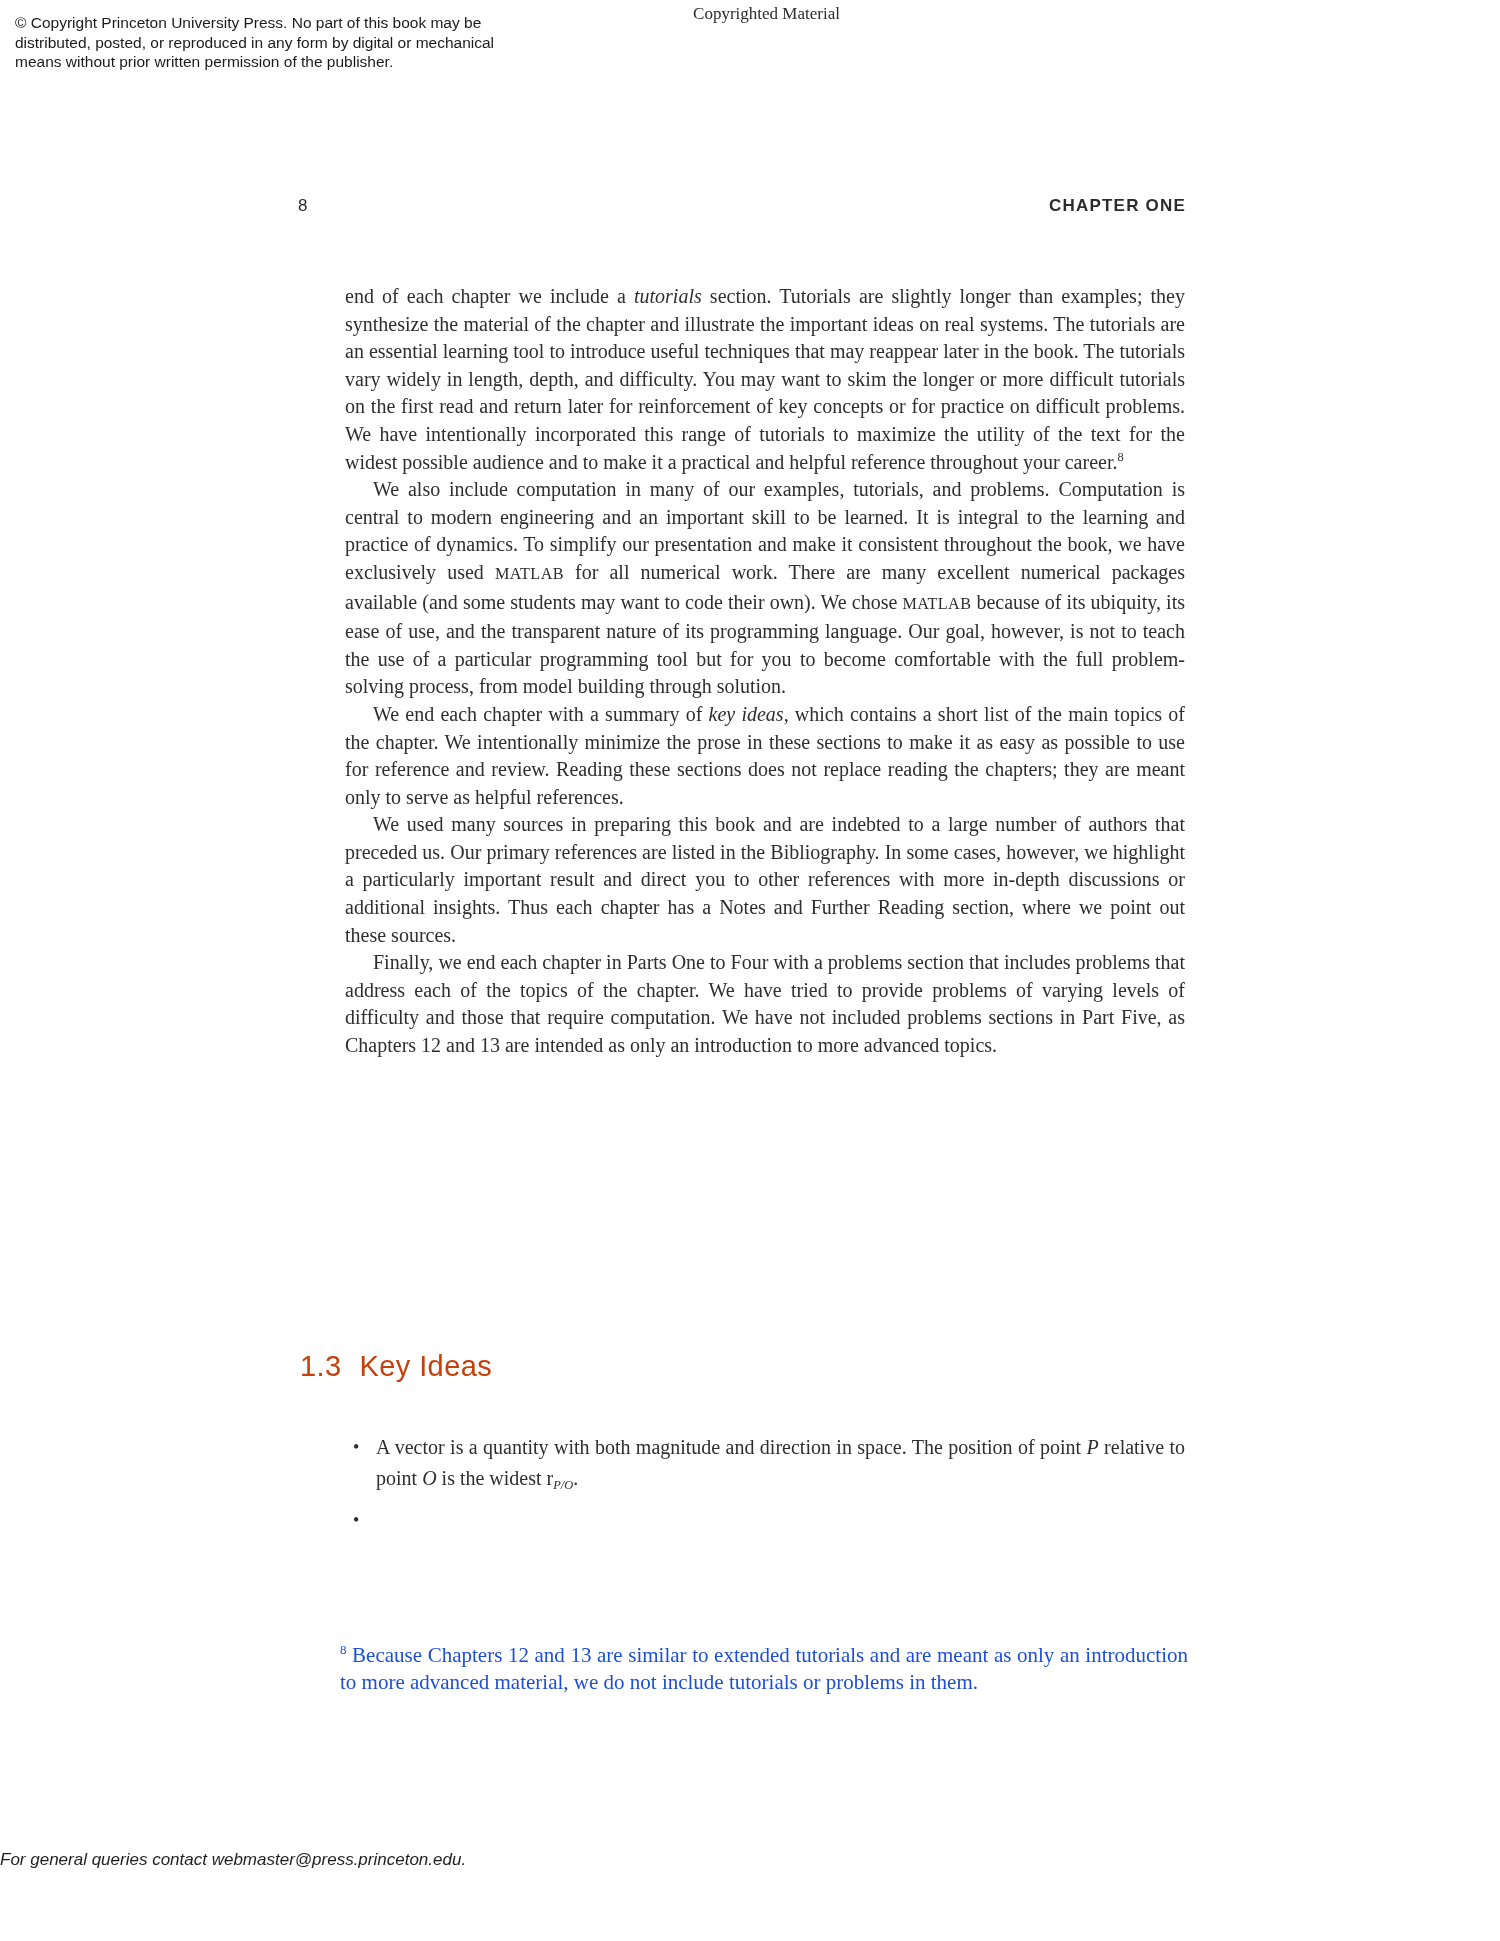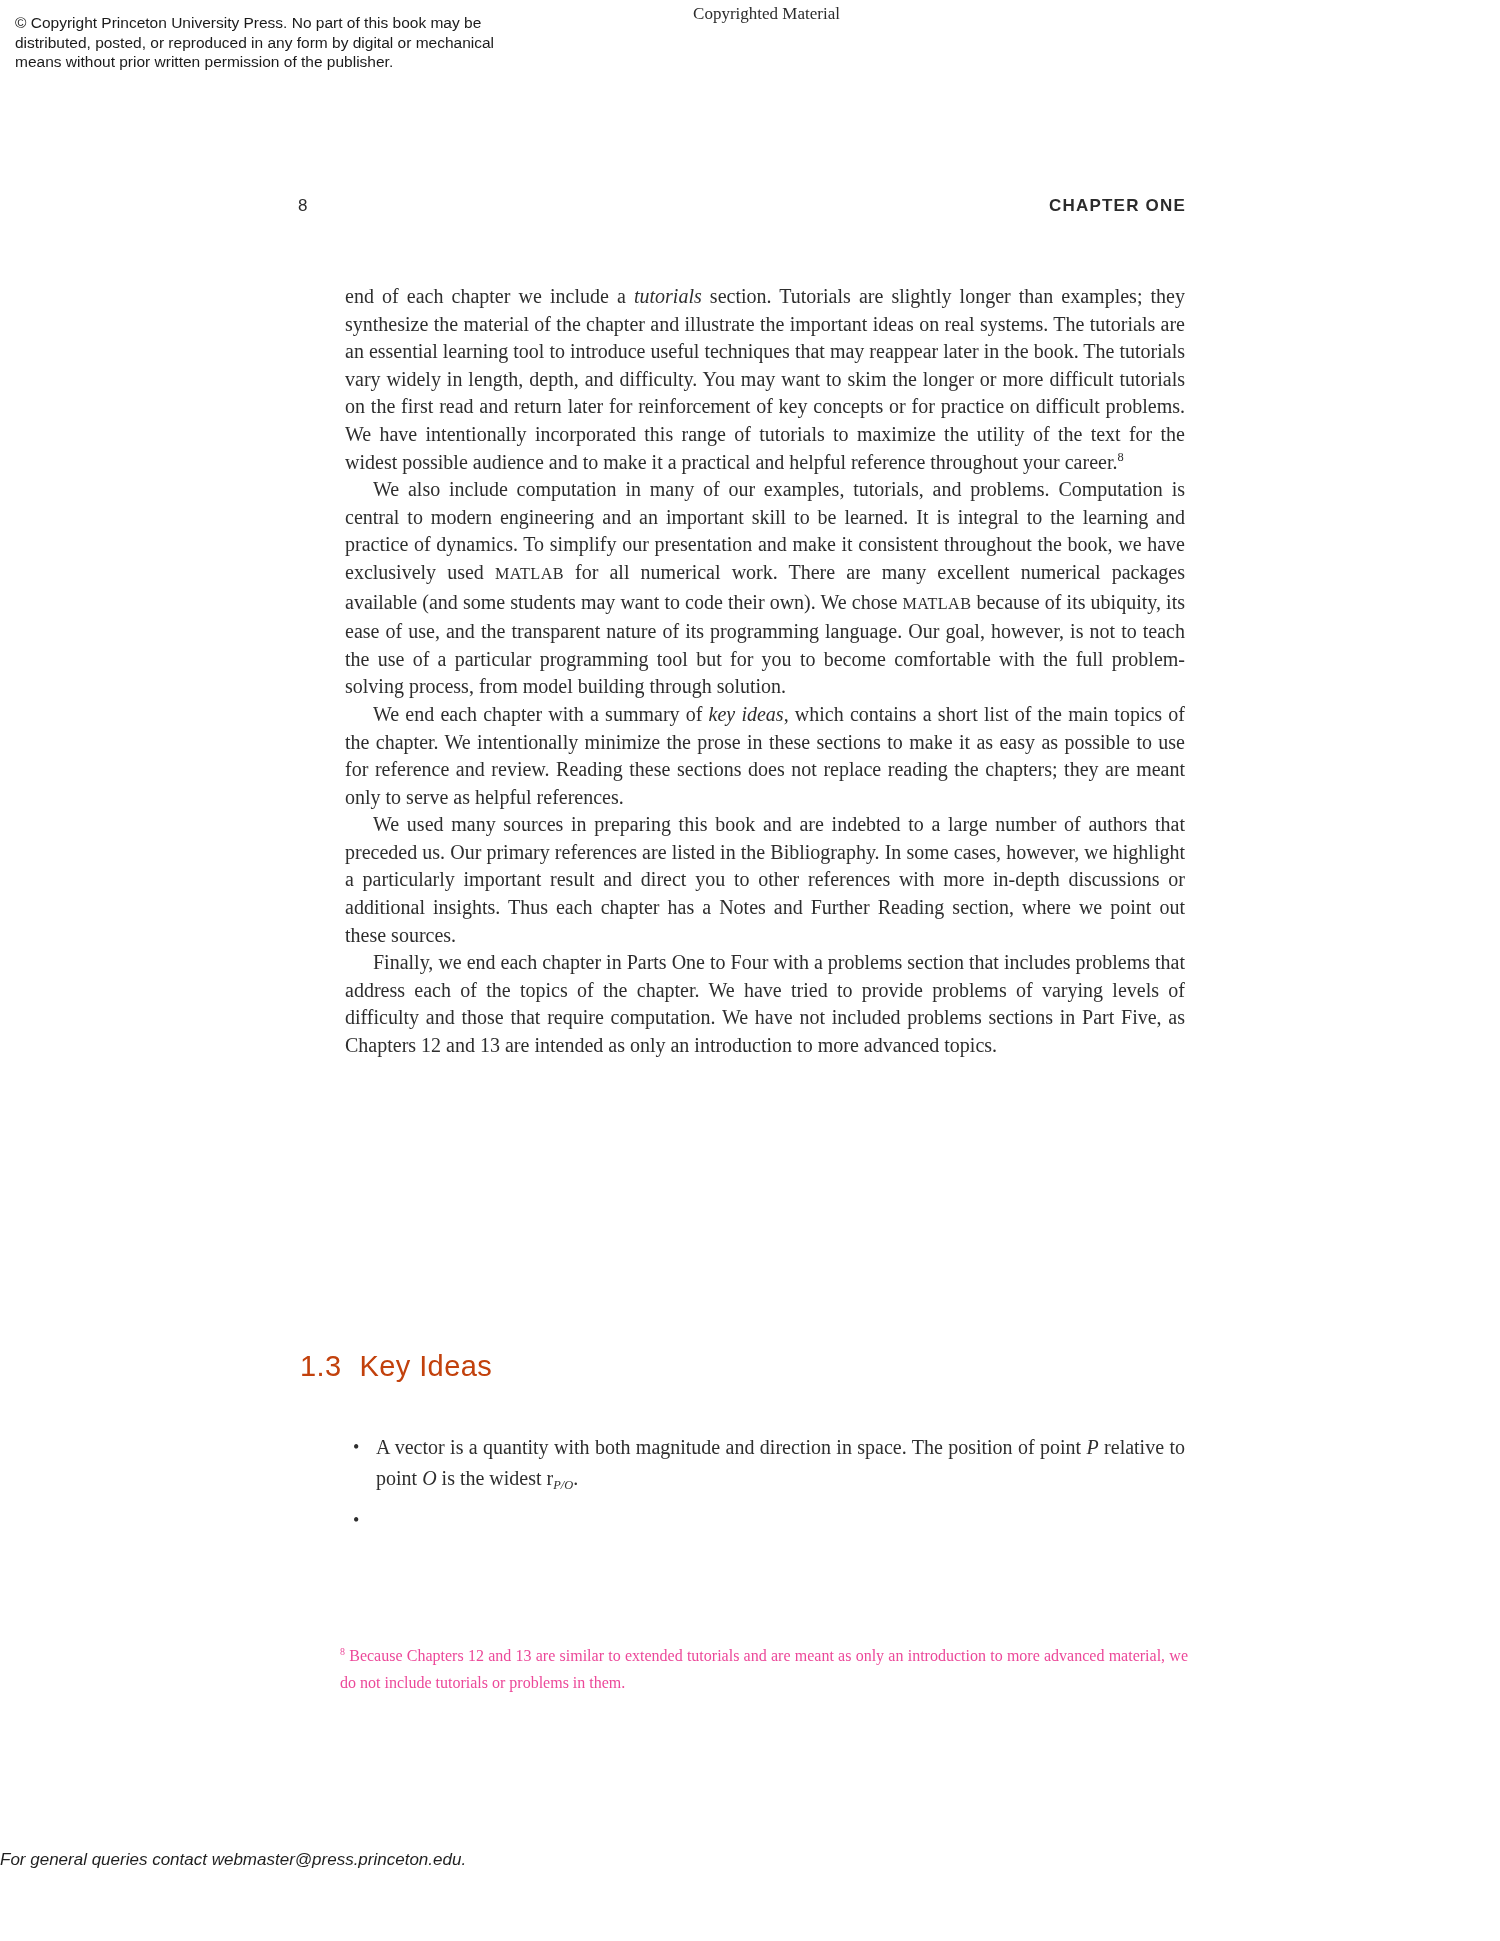--- a/index.html
+++ b/index.html
@@ -110,24 +110,24 @@
     top: 0;
     font-size: 18px;
   }
 
   
   .footnote {
     position: absolute;
     top: 1642px;
     left: 340px;
     width: 848px;
-    font-size: 16px;
+    font-size: 21px;
     line-height: 27px;
     text-align: justify;
-    color: #ec4899;
+    color: #1d4ed8;
   }
 
   
   .page-footer {
     position: absolute;
     top: 1850px;
     left: 0;
     width: 100%;
     text-align: left;
     font-family: "Liberation Sans", sans-serif;

